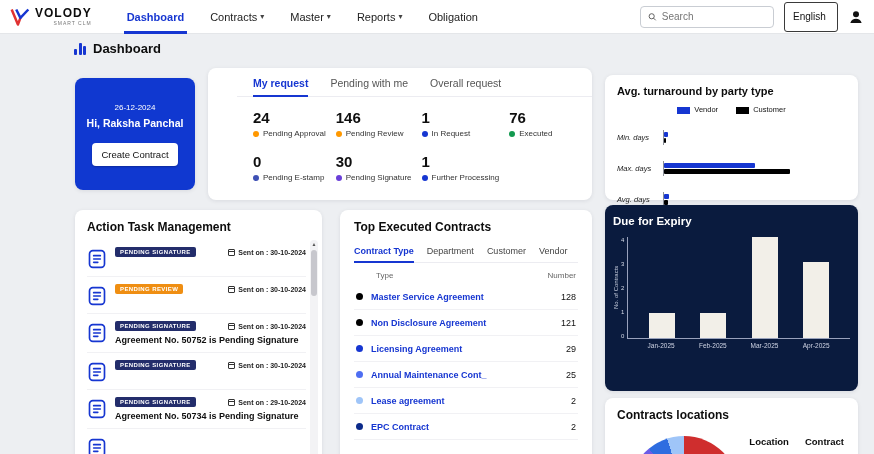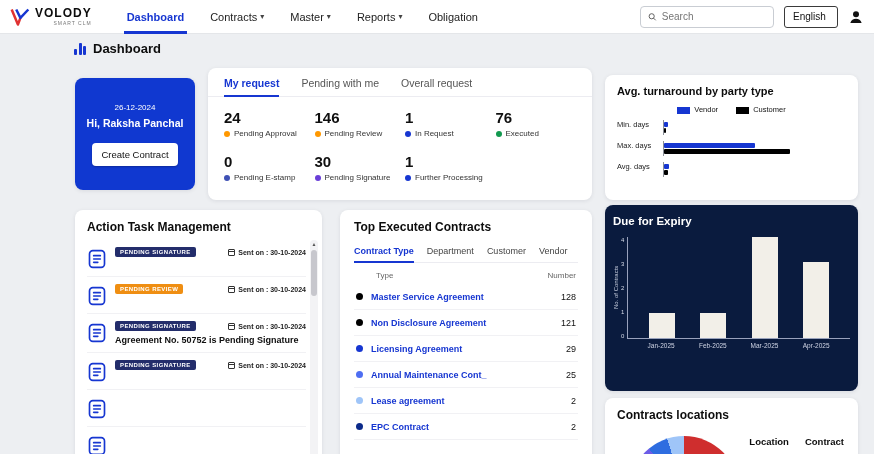--- a/index.html
+++ b/index.html
@@ -13,30 +13,30 @@
   .brand-name{font-size:12px;font-weight:bold;letter-spacing:1px;color:#0c0c0c;line-height:1;}
   .brand-tag{font-size:5px;color:#777;letter-spacing:1px;text-align:right;margin-top:1px;}
   .menu{display:flex;align-items:stretch;height:34px;margin-left:22px;}
   .menu-item{display:flex;align-items:center;gap:3px;padding:0 13px;font-size:11px;color:#222;cursor:pointer;position:relative;}
   .menu-item.active{color:var(--accent);font-weight:bold;}
   .menu-item.active::after{content:"";position:absolute;left:10px;right:10px;bottom:0;height:3px;background:var(--accent);}
   .caret{font-size:8px;color:#444;}
   .nav-right{margin-left:auto;display:flex;align-items:center;gap:10px;padding-left:38px;}
   .searchbox{display:flex;align-items:center;gap:5px;border:1px solid #c9cdd3;border-radius:4px;height:22px;width:134px;padding:0 7px;background:#fff;}
   .searchbox input{border:none;outline:none;font-size:10px;width:100%;color:#333;background:transparent;}
-  .lang{border:1px solid #3a3a3a;border-radius:3px;height:22px;min-width:54px;display:flex;align-items:center;padding:0 8px;font-size:10px;color:#111;background:#fff;}
+  .lang{border:1px solid #3a3a3a;border-radius:3px;height:30px;min-width:54px;display:flex;align-items:center;padding:0 8px;font-size:10px;color:#111;background:#fff;}
 
   
   .page-head{position:absolute;left:74px;top:42px;display:flex;align-items:flex-end;gap:7px;}
   .chart-ico{display:inline-flex;align-items:flex-end;gap:1.5px;height:12px;}
   .chart-ico i{display:block;width:3px;background:var(--accent);border-radius:1px;}
   .chart-ico i:nth-child(1){height:6px;}.chart-ico i:nth-child(2){height:12px;}.chart-ico i:nth-child(3){height:9px;}
   .page-head h1{font-size:13px;font-weight:bold;color:#0d0d0d;line-height:1;}
 
-  .card{position:absolute;background:#fff;border-radius:8px;box-shadow:0 1px 4px rgba(20,20,40,.09);}
+  .card{position:absolute;background:#fff;border-radius:8px;box-shadow:0 1px 4px rgba(20,20,40,.09);padding-left:29px;}
 
   
   .welcome{left:75px;top:78px;width:120px;height:112px;background:#1038d0;color:#fff;display:flex;flex-direction:column;align-items:center;justify-content:center;text-align:center;padding:8px;}
   .w-date{font-size:8px;}
   .w-greet{font-size:10.5px;font-weight:bold;margin-top:5px;}
   .w-btn{margin-top:14px;background:#fff;color:#111;border:none;border-radius:4px;font-size:9.5px;padding:6px 9px;cursor:pointer;box-shadow:0 1px 2px rgba(0,0,0,.25);}
 
   
   .requests{left:208px;top:68px;width:384px;height:132px;}
   .r-tabs{display:flex;gap:22px;padding:0 16px;border-bottom:1px solid #ececf1;}
@@ -46,21 +46,21 @@
   .stats{display:grid;grid-template-columns:repeat(4,1fr);gap:15px 10px;padding:12px 16px;}
   .stat-val{font-size:15px;font-weight:bold;color:#0f0f0f;}
   .stat-lab{display:flex;align-items:center;gap:4px;font-size:8px;color:#333;margin-top:3px;white-space:nowrap;}
   .dot{width:6px;height:6px;border-radius:50%;flex:none;}
 
   
   .turnaround{left:605px;top:75px;width:253px;height:125px;padding:10px 12px;}
   .t-title{font-size:11px;font-weight:bold;color:#0d0d0d;}
   .legend{display:flex;justify-content:center;gap:18px;margin-top:8px;font-size:7.5px;color:#111;align-items:center;}
   .sw{width:13px;height:7px;display:inline-block;margin-right:4px;vertical-align:middle;}
-  .t-row{display:flex;margin-top:6px;}
+  .t-row{display:flex;align-items:center;margin-top:16px;font-style:italic;}
   .t-label{width:46px;font-size:7.5px;color:#222;}
   .t-bars{flex:1;border-left:1px solid #8a8f98;padding:1px 0;}
   .hbar{height:5px;margin:1px 0;border-radius:1px;}
 
   
   .tasks{left:75px;top:210px;width:247px;height:310px;padding:10px 16px 0 12px;}
   .card-title{font-size:12px;font-weight:bold;color:#0d0d0d;}
   .task-list{margin-top:6px;}
   .task-item{display:flex;gap:8px;padding:7px 0;border-bottom:1px solid #f1f1f4;cursor:pointer;}
   .task-item.partial{border-bottom:none;}
@@ -324,20 +324,30 @@
                 <span>Sent on : 30-10-2024</span>
               </span>
             </div>
         </div>
       </div>
       <div class="task-item">
         <svg class="doc-ico" width="20" height="20" viewBox="0 0 24 24">
             <rect x="3" y="2" width="18" height="20" rx="4" fill="none" stroke="#1636d1" stroke-width="2"></rect>
             <path d="M8 8h8M8 12h8M8 16h5" stroke="#1636d1" stroke-width="2" stroke-linecap="round"></path>
           </svg>
+        <div class="task-body">
+          <div class="task-top">
+              <span class="badge" style="background-color: rgb(35, 45, 107);">PENDING SIGNATURE</span>
+              <span class="sent">
+                <span class="cal"></span>
+                <span>Sent on : 29-10-2024</span>
+              </span>
+            </div>
+          <div class="task-text">Agreement No. 50734 is Pending Signature</div>
+        </div>
       </div>
       <div class="task-item partial">
         <svg class="doc-ico" width="20" height="20" viewBox="0 0 24 24">
             <rect x="3" y="2" width="18" height="20" rx="4" fill="none" stroke="#1636d1" stroke-width="2"></rect>
             <path d="M8 8h8M8 12h8M8 16h5" stroke="#1636d1" stroke-width="2" stroke-linecap="round"></path>
           </svg>
       </div>
     </div>
     <div class="t-scroll">
       <div class="t-arrow">▲</div>

